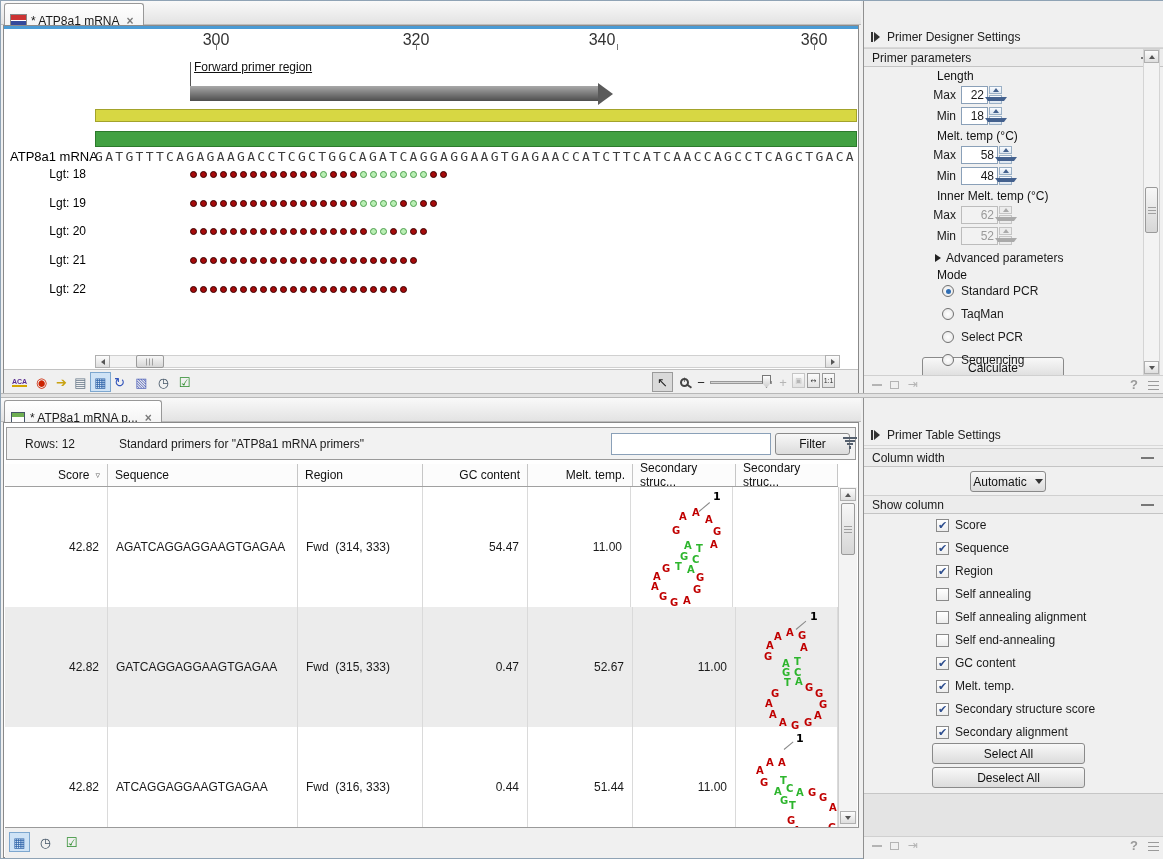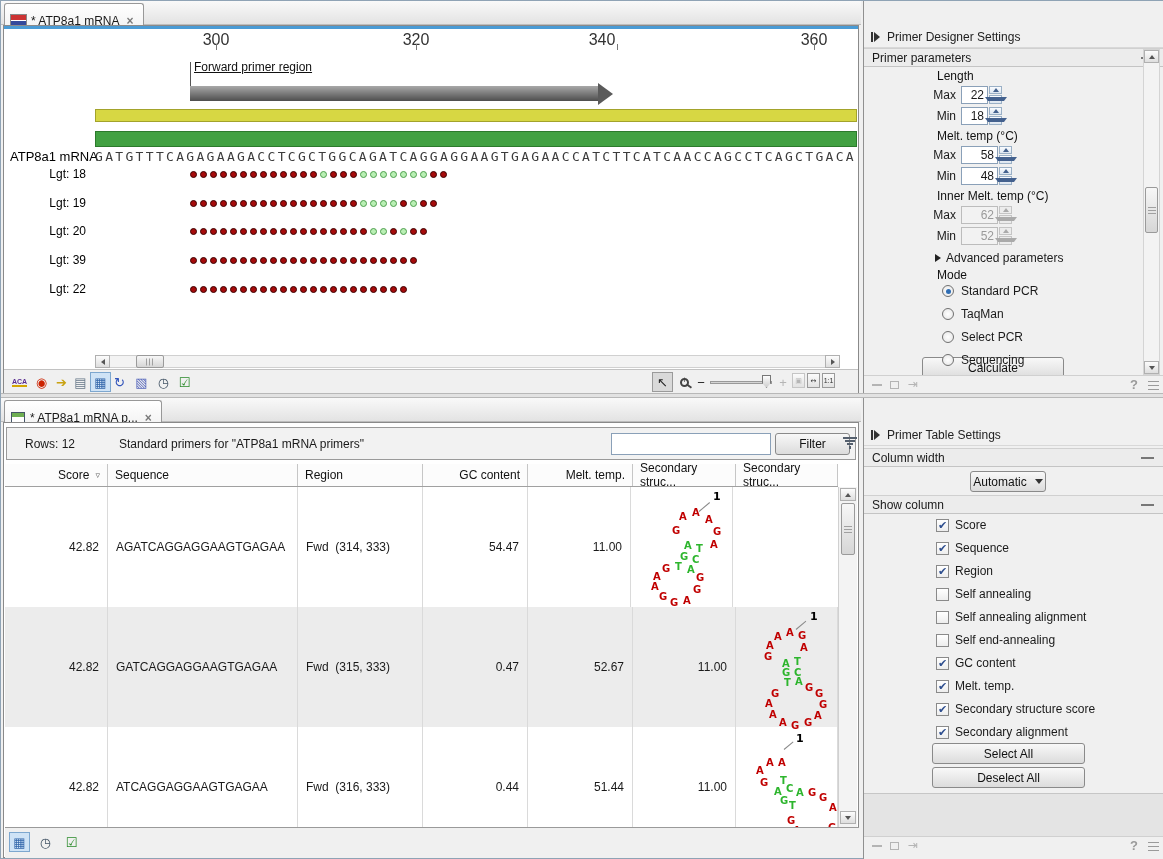--- a/index.html
+++ b/index.html
@@ -292,21 +292,21 @@
               <span class="dot r"></span>
               <span class="dot r"></span>
               <span class="dot r"></span>
               <span class="dot g"></span>
               <span class="dot g"></span>
               <span class="dot r"></span>
               <span class="dot g"></span>
               <span class="dot r"></span>
               <span class="dot r"></span>
             </div>
-            <div class="lgt-label" style="left: 6px; top: 224px;">Lgt: 39</div>
+            <div class="lgt-label" style="left: 6px; top: 224px;">Lgt: 21</div>
             <div class="dot-row" style="left: 186px; top: 228px;">
               <span class="dot r"></span>
               <span class="dot r"></span>
               <span class="dot r"></span>
               <span class="dot r"></span>
               <span class="dot r"></span>
               <span class="dot r"></span>
               <span class="dot r"></span>
               <span class="dot r"></span>
               <span class="dot r"></span>

